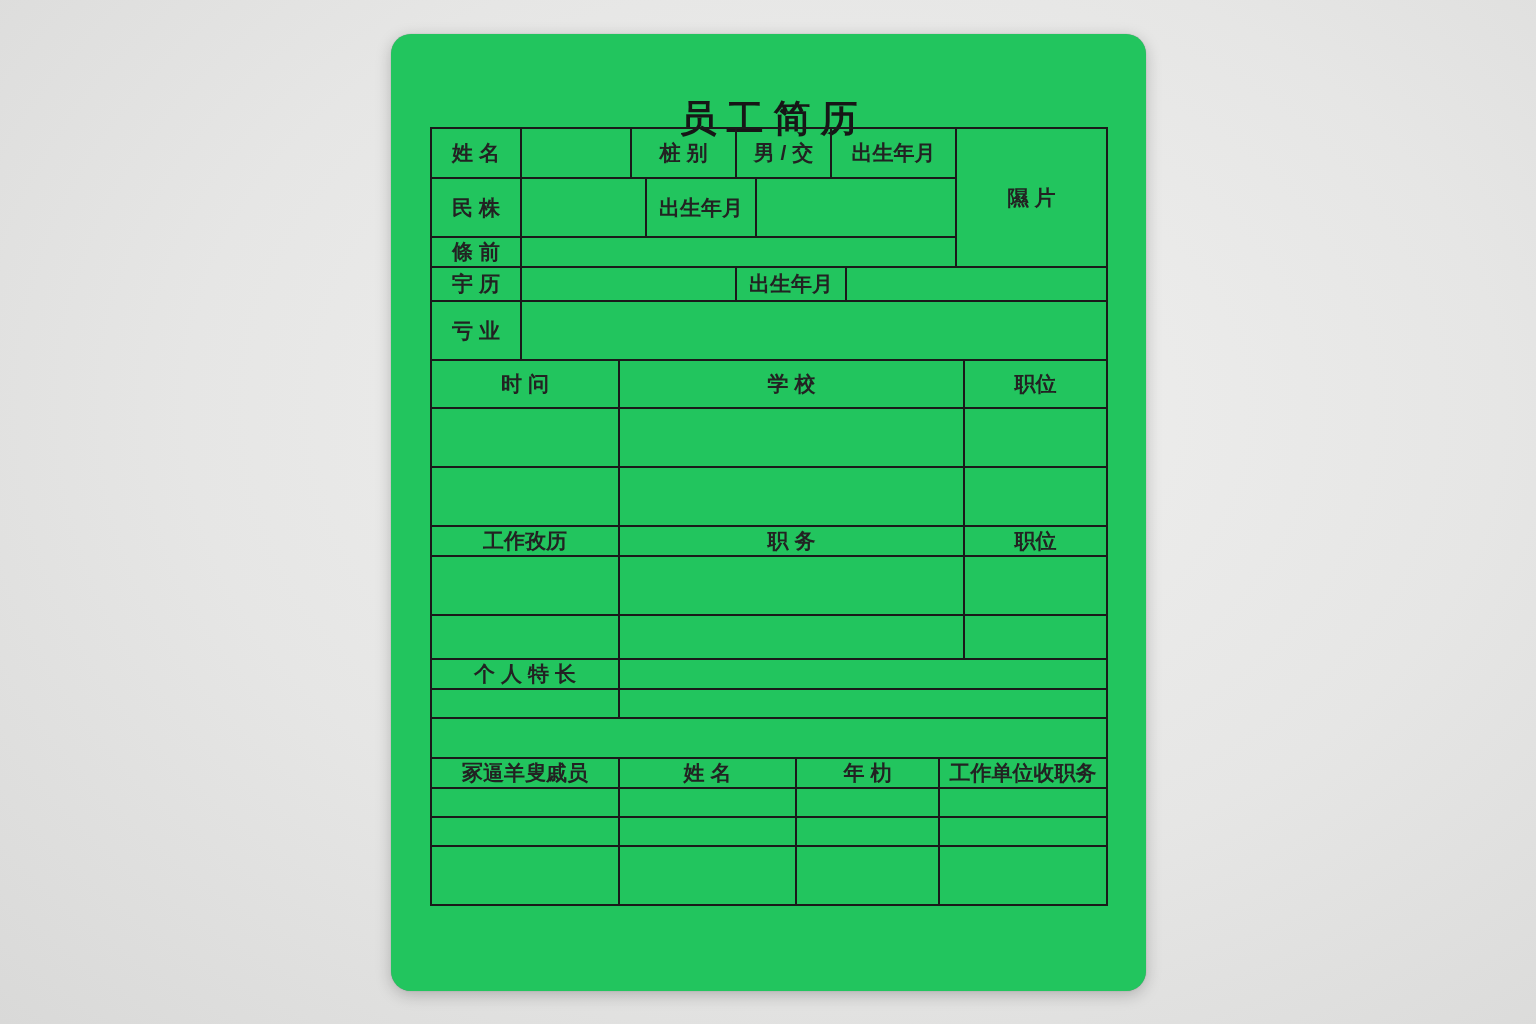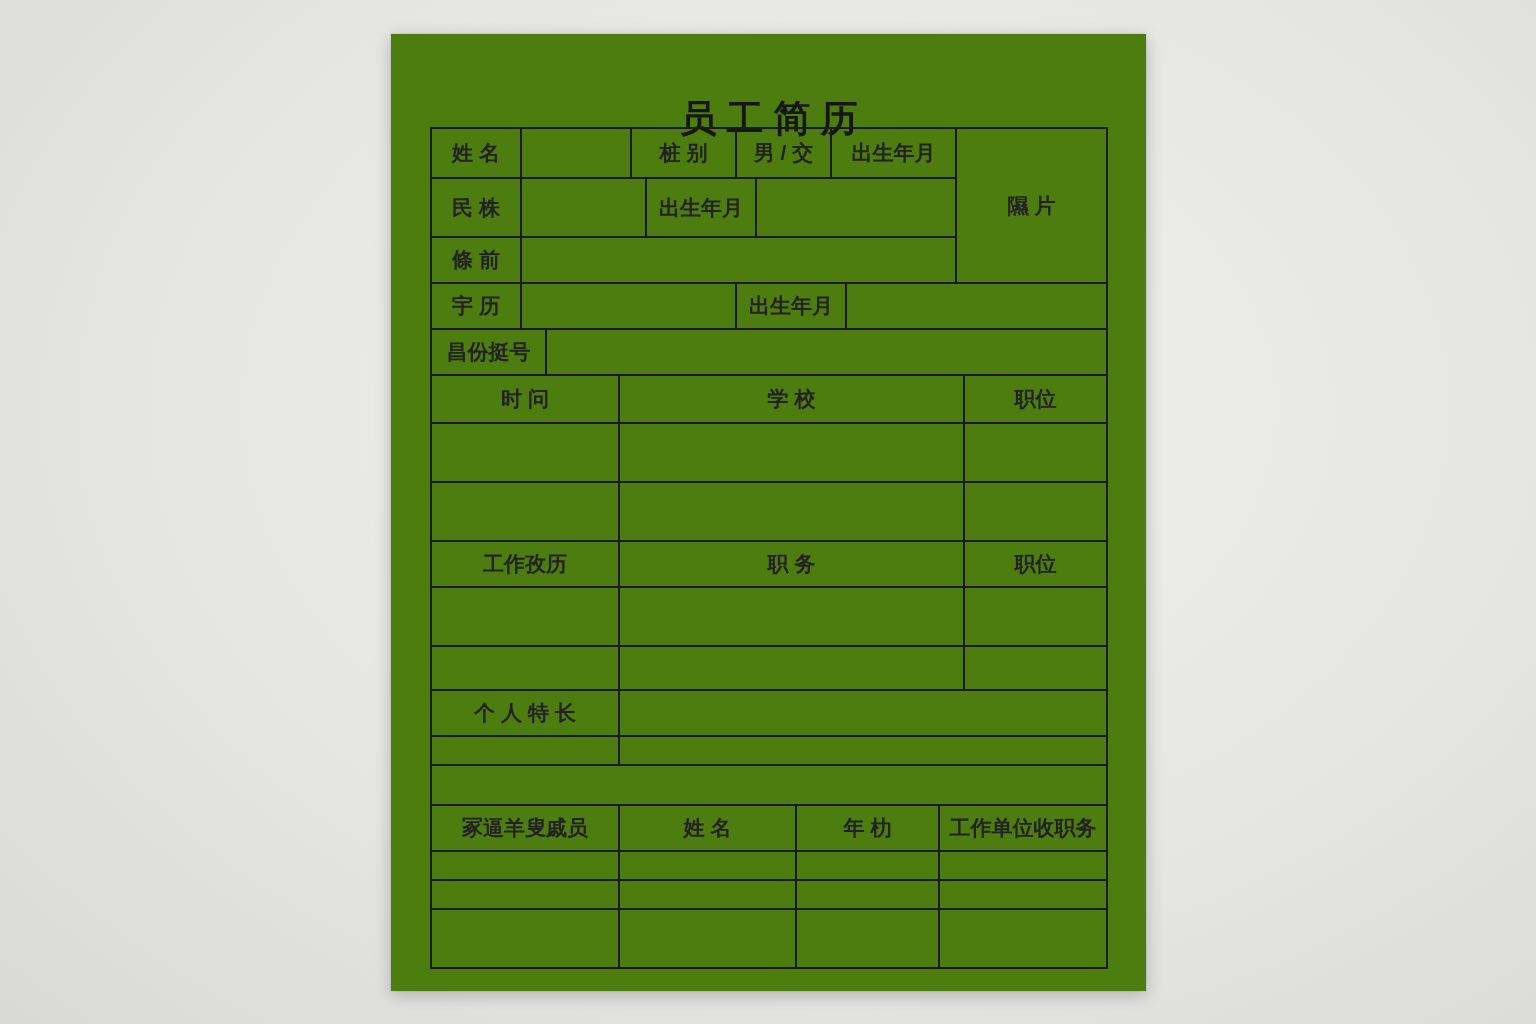--- a/index.html
+++ b/index.html
@@ -4,43 +4,44 @@
 <style>
   * { margin:0; padding:0; box-sizing:border-box; }
   html,body { width:1536px; height:1024px; overflow:hidden; }
   body {
     font-family: "Liberation Sans", "DejaVu Sans", sans-serif;
     background: radial-gradient(ellipse at 55% 40%, #f0f0ef 0%, #e6e6e5 55%, #d9d9d8 100%);
     position: relative;
   }
   .paper {
     position:absolute; left:391px; top:34px; width:755px; height:957px;
-    background:#4d7c0f;
+    background:#22c55e;
     box-shadow: 0 4px 16px rgba(0,0,0,.22), 0 0 1px rgba(0,0,0,.35);
+    border-radius: 20px;
   }
   .sheet-title {
     position:absolute; left:0; top:60px; width:100%;
     text-align:center; font-size:37px; font-weight:700;
     letter-spacing:10px; color:#161616; text-indent:10px;
   }
   .form-wrap { position:absolute; left:39px; top:93px; width:676px; }
   table {
     border-collapse:collapse; table-layout:fixed; width:676px;
     margin-top:-2px;
   }
   table.first { margin-top:0; }
   td {
     border:2px solid #1a1a1a;
-    padding:8px 4px;
+    padding:0 4px;
     font-size:21px; font-weight:600; color:#222;
     text-align:center; vertical-align:middle;
     overflow:hidden; white-space:nowrap;
   }
   tr.h50{height:50px} tr.h47{height:48px} tr.h45{height:29px}
-  tr.h44{height:44px} tr.h43{height:59px} tr.h42{height:42px}
+  tr.h44{height:44px} tr.h43{height:59px} tr.h42{height:34px}
   tr.h40{height:40px}
   .lsp { letter-spacing:6px; text-indent:6px; }
 </style>
 </head>
 <body>
 
 <div class="paper">
   <div class="sheet-title">员工简历</div>
 
   <div class="form-wrap">
@@ -88,33 +89,33 @@
       <tbody>
           <tr class="h42">
         <td>宇 历</td>
         <td></td>
         <td>出生年月</td>
         <td></td>
       </tr>
     </tbody>
       </table>
 
-
-    <table>
-      <colgroup>
-          <col style="width:115px">
-          <col style="width:561px">
+    <table>
+      <colgroup>
+          <col style="width:90px">
+          <col style="width:586px">
         </colgroup>
       <tbody>
-          <tr class="h45">
-        <td>昌份挺号</td>
-        <td></td>
-      </tr>
-    </tbody>
-      </table>
+          <tr class="h43">
+        <td>亏 业</td>
+        <td></td>
+      </tr>
+    </tbody>
+      </table>
+
 
     <table>
       <colgroup>
           <col style="width:188px">
           <col style="width:345px">
           <col style="width:143px">
         </colgroup>
       <tbody>
           <tr class="h47">
         <td>时 问</td>

